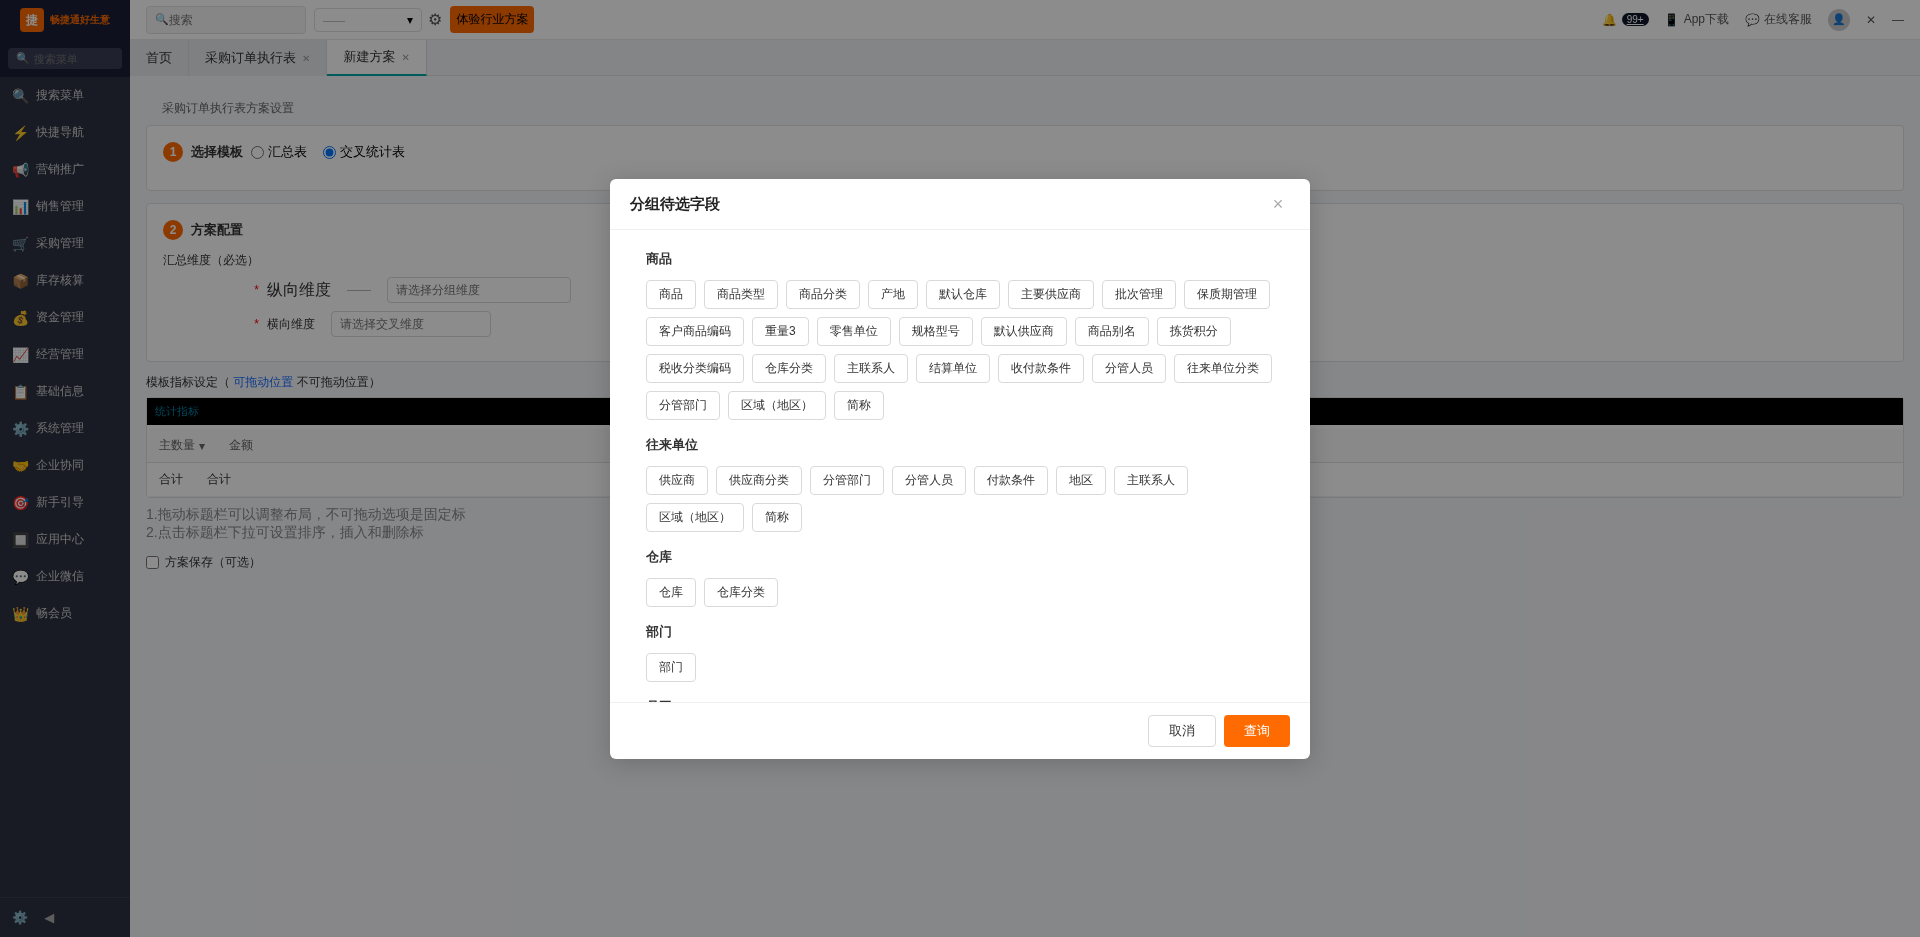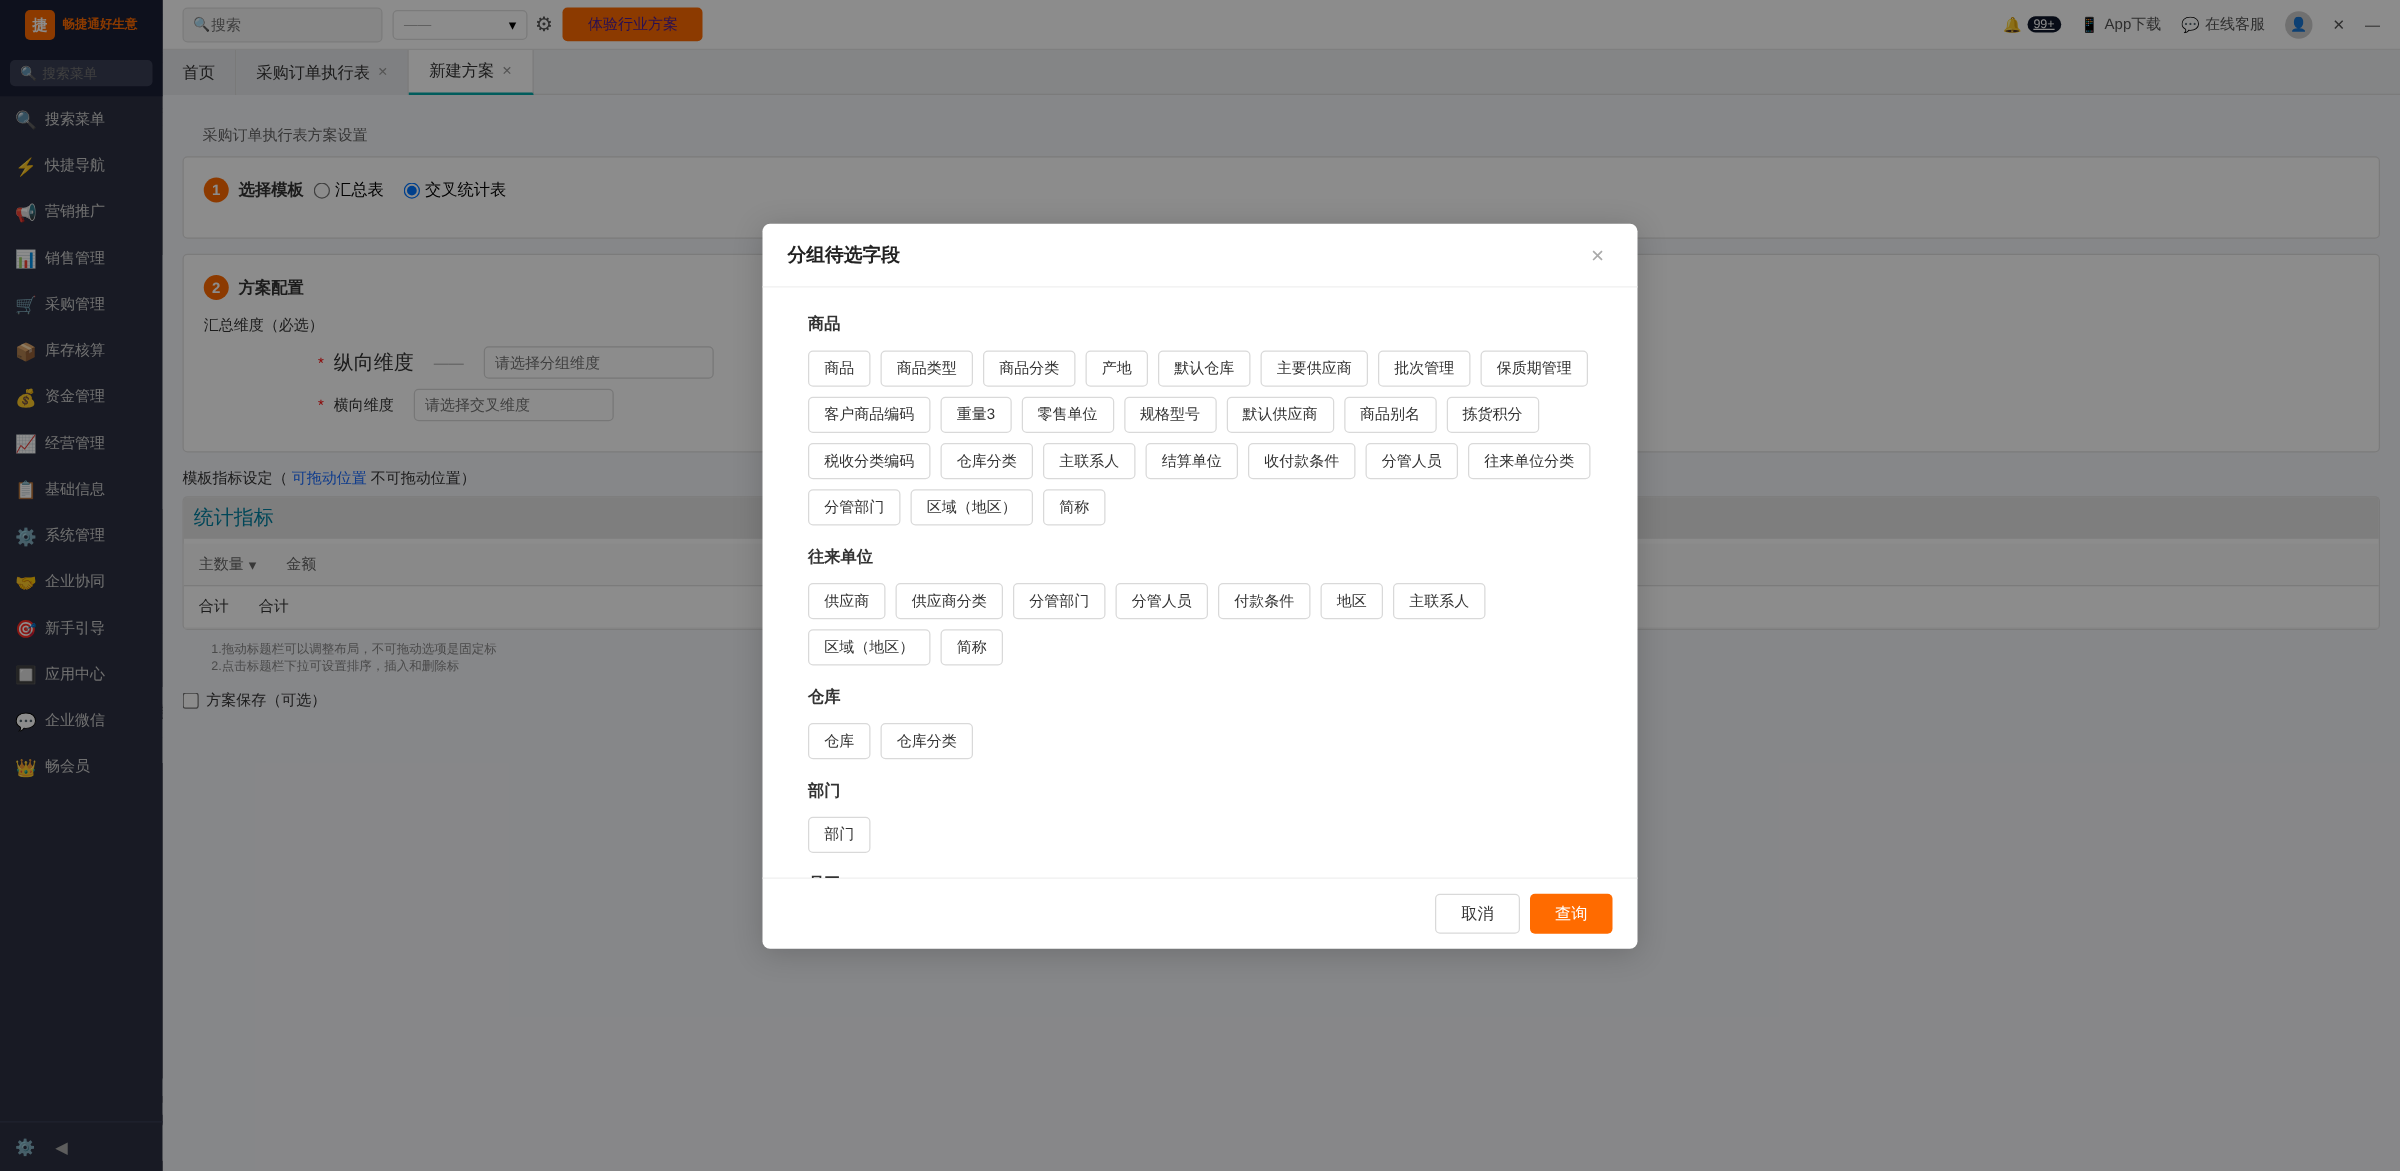--- a/index.html
+++ b/index.html
@@ -26,22 +26,22 @@
     }
     .header-search input {
       border: none; background: transparent; outline: none; font-size: 12px; width: 100%;
     }
     .header-dropdown {
       padding: 4px 8px; border: 1px solid #e0e0e0; border-radius: 4px;
       background: #fff; font-size: 12px; cursor: pointer;
       display: flex; align-items: center; gap: 4px;
     }
     .trial-btn {
-      background: #ff6b00; color: #4c1d95; border: none; border-radius: 4px;
-      padding: 5px 20px; font-size: 12px; cursor: pointer; margin-left: 8px;
+      background: #ff6b00; color: #000000; border: none; border-radius: 4px;
+      padding: 5px 6px; font-size: 12px; cursor: pointer; margin-left: 8px;
     }
     .header-right {
       margin-left: auto; display: flex; align-items: center; gap: 16px; font-size: 12px;
     }
     .notif-badge {
       background: #0f172a; color: #fff; border-radius: 10px;
       padding: 1px 5px; font-size: 10px; text-decoration: underline;
     }
     .header-icon { cursor: pointer; color: #555; display: flex; align-items: center; gap: 4px; }
 
@@ -224,21 +224,21 @@
       border: 1px solid #d9d9d9; border-radius: 4px;
       padding: 5px 8px; font-size: 12px; width: 200px;
       outline: none;
     }
 
     .table-area { background: #fff; border: 1px solid #e0e0e0; border-radius: 4px; }
     .table-header-row { display: flex; background: #f9f9f9; border-bottom: 1px solid #e0e0e0; }
     .table-header-cell { padding: 8px 12px; font-size: 12px; color: #666; font-weight: 500; }
     .table-data-row { display: flex; border-bottom: 1px solid #f0f0f0; }
     .table-data-cell { padding: 8px 12px; font-size: 12px; color: #333; }
-    .stat-indicator { background: #e5e5e5; padding: 6px 8px; font-size: 16px; color: #0080a0; margin-bottom: 4px; }
+    .stat-indicator { background: #000000; padding: 6px 8px; font-size: 11px; color: #0080a0; margin-bottom: 4px; }
   </style>
 </head>
 <body>
 
 <div class="sidebar">
   <div class="sidebar-logo">
     <div class="sidebar-logo-icon">
       <span>捷</span>
     </div>
     <div class="sidebar-logo-text">
@@ -426,21 +426,21 @@
         <div class="table-header-cell">
           <span>金额</span>
         </div>
       </div>
       <div class="table-data-row">
         <div class="table-data-cell">合计</div>
         <div class="table-data-cell">合计</div>
       </div>
     </div>
 
-    <div style="margin-top:8px;font-size:10px;color:#888;margin-left:23px;">
+    <div style="margin-top:8px;font-size:14px;color:#888;">
       <div>1.拖动标题栏可以调整布局，不可拖动选项是固定标</div>
       <div>2.点击标题栏下拉可设置排序，插入和删除标</div>
     </div>
 
     <div style="margin-top:12px;display:flex;align-items:center;gap:6px;">
       <input type="checkbox" style="">
       <span style="font-size:12px;color:#333;">方案保存（可选）</span>
     </div>
   </div>
 </div>

